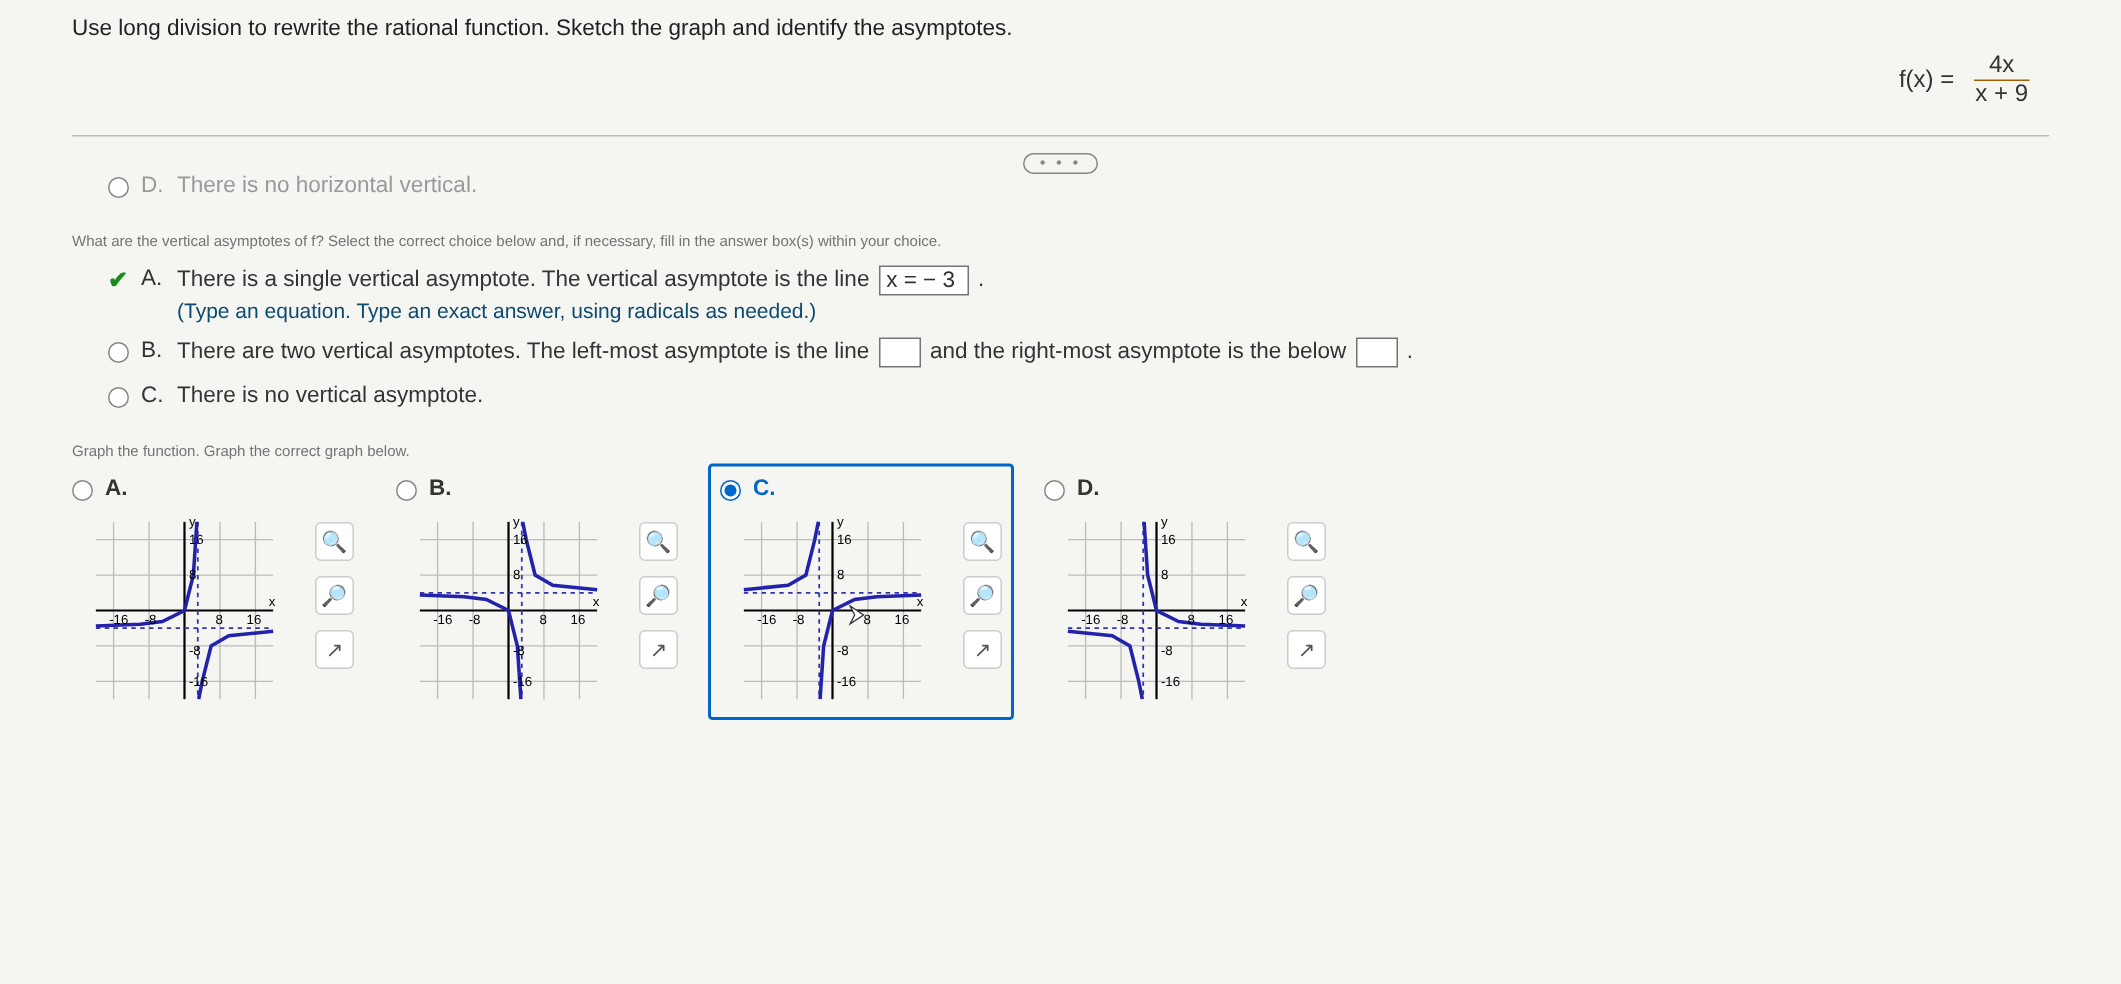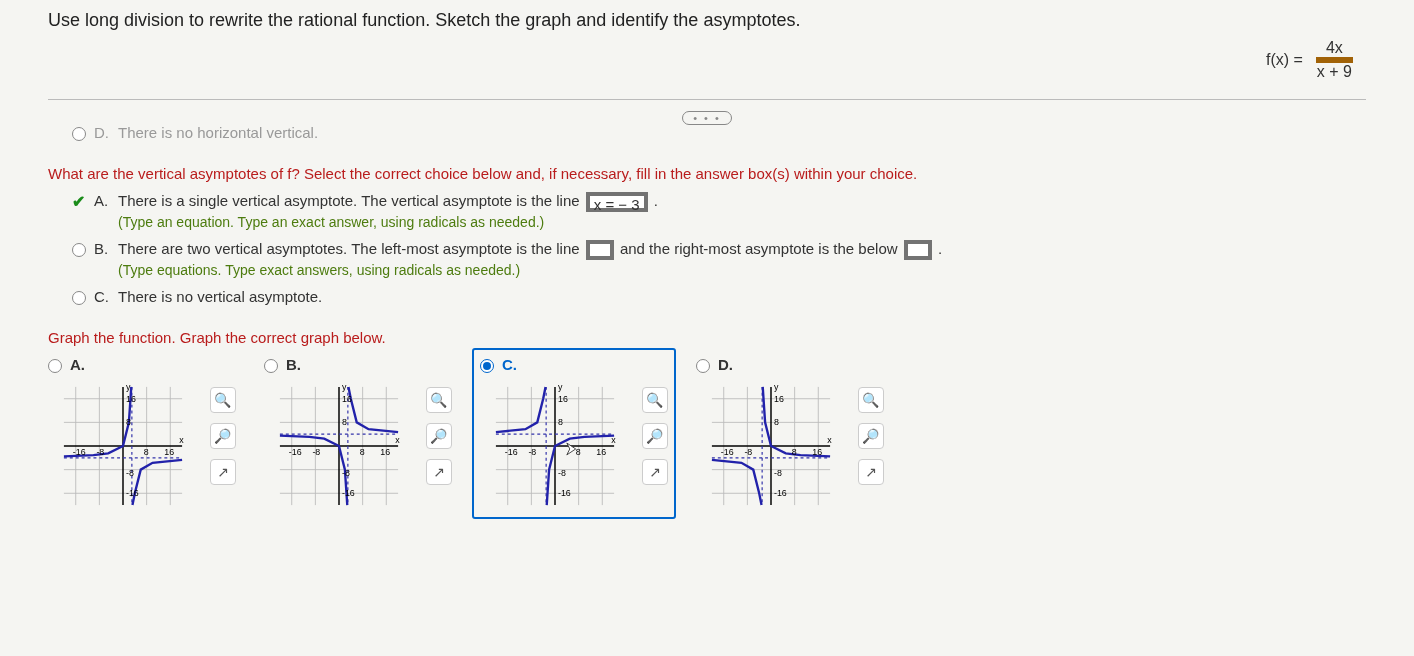--- a/index.html
+++ b/index.html
@@ -4,35 +4,35 @@
   <style>
     * { box-sizing: border-box; margin: 0; padding: 0; }
     body {
       font-family: Arial, Helvetica, sans-serif;
       font-size: 15px;
       color: #333;
       background: #f5f5f2;
       width: 1414px;
       padding: 10px 48px;
     }
-    .problem-text { margin-bottom: 0; font-size: 18px; color:#222; }
+    .problem-text { margin-bottom: 0; font-size: 15px; color:#222; }
     .formula {
       display: flex;
       align-items: center;
       margin: 8px 0 18px 0;
       font-size: 16px;
       justify-content: flex-end;
     }
     .fraction {
       display: inline-flex;
       flex-direction: column;
       align-items: center;
       margin: 0 4px;
     }
-    .fraction .num { border-bottom: 6px solid #a16207; padding: 0 10px; }
+    .fraction .num { border-bottom: 1px solid #a16207; padding: 0 10px; }
     .fraction .den { padding: 0 10px; }
     hr.sep {
       border: none;
       border-top: 1px solid #bbb;
       margin: 12px 0 18px 0;
     }
     .midhandle {
       position: relative;
       text-align: center;
       height: 0;
@@ -83,33 +83,33 @@
       content: '✔';
       color: #1a8c1a;
       font-size: 16px;
       font-weight: bold;
       position: absolute;
       top: -3px;
       left: 0;
     }
     .choice-letter { font-weight: normal; margin-right: 6px; min-width:18px;}
     .choice-body { flex: 1; }
-    .hint { color: #4d7c0f; margin-top: 2px; font-size:14px;}
+    .hint { color: #0c4a6e; margin-top: 2px; font-size:14px;}
     .inline-input {
       display: inline-block;
       min-width: 60px;
       height: 20px;
-      border: 4px solid #737373;
+      border: 1px solid #737373;
       background: #fff;
       padding: 0 4px;
       vertical-align: middle;
       margin: 0 2px;
     }
     .inline-input.small { min-width: 28px; }
-    .question-text { margin: 24px 0 10px 0; font-size:15px; color:#b91c1c;}
+    .question-text { margin: 24px 0 10px 0; font-size:10px; color:#737373;}
     .graph-row {
       display: flex;
       align-items: flex-start;
       gap: 28px;
       margin-top: 10px;
     }
     .graph-option {
       display: flex;
       flex-direction: column;
     }
@@ -193,21 +193,20 @@
 
 <div class="choice-row">
   <span class="radio"></span>
   <span class="choice-letter">B.</span>
   <div class="choice-body">
     <span>There are two vertical asymptotes. The left-most asymptote is the line </span>
     <span class="inline-input small"></span>
     <span> and the right-most asymptote is the below </span>
     <span class="inline-input small"></span>
     <span>.</span>
-    <div class="hint">(Type equations. Type exact answers, using radicals as needed.)</div>
   </div>
 </div>
 
 <div class="choice-row">
   <span class="radio"></span>
   <span class="choice-letter">C.</span>
   <div class="choice-body">
     <span>There is no vertical asymptote.</span>
   </div>
 </div>

